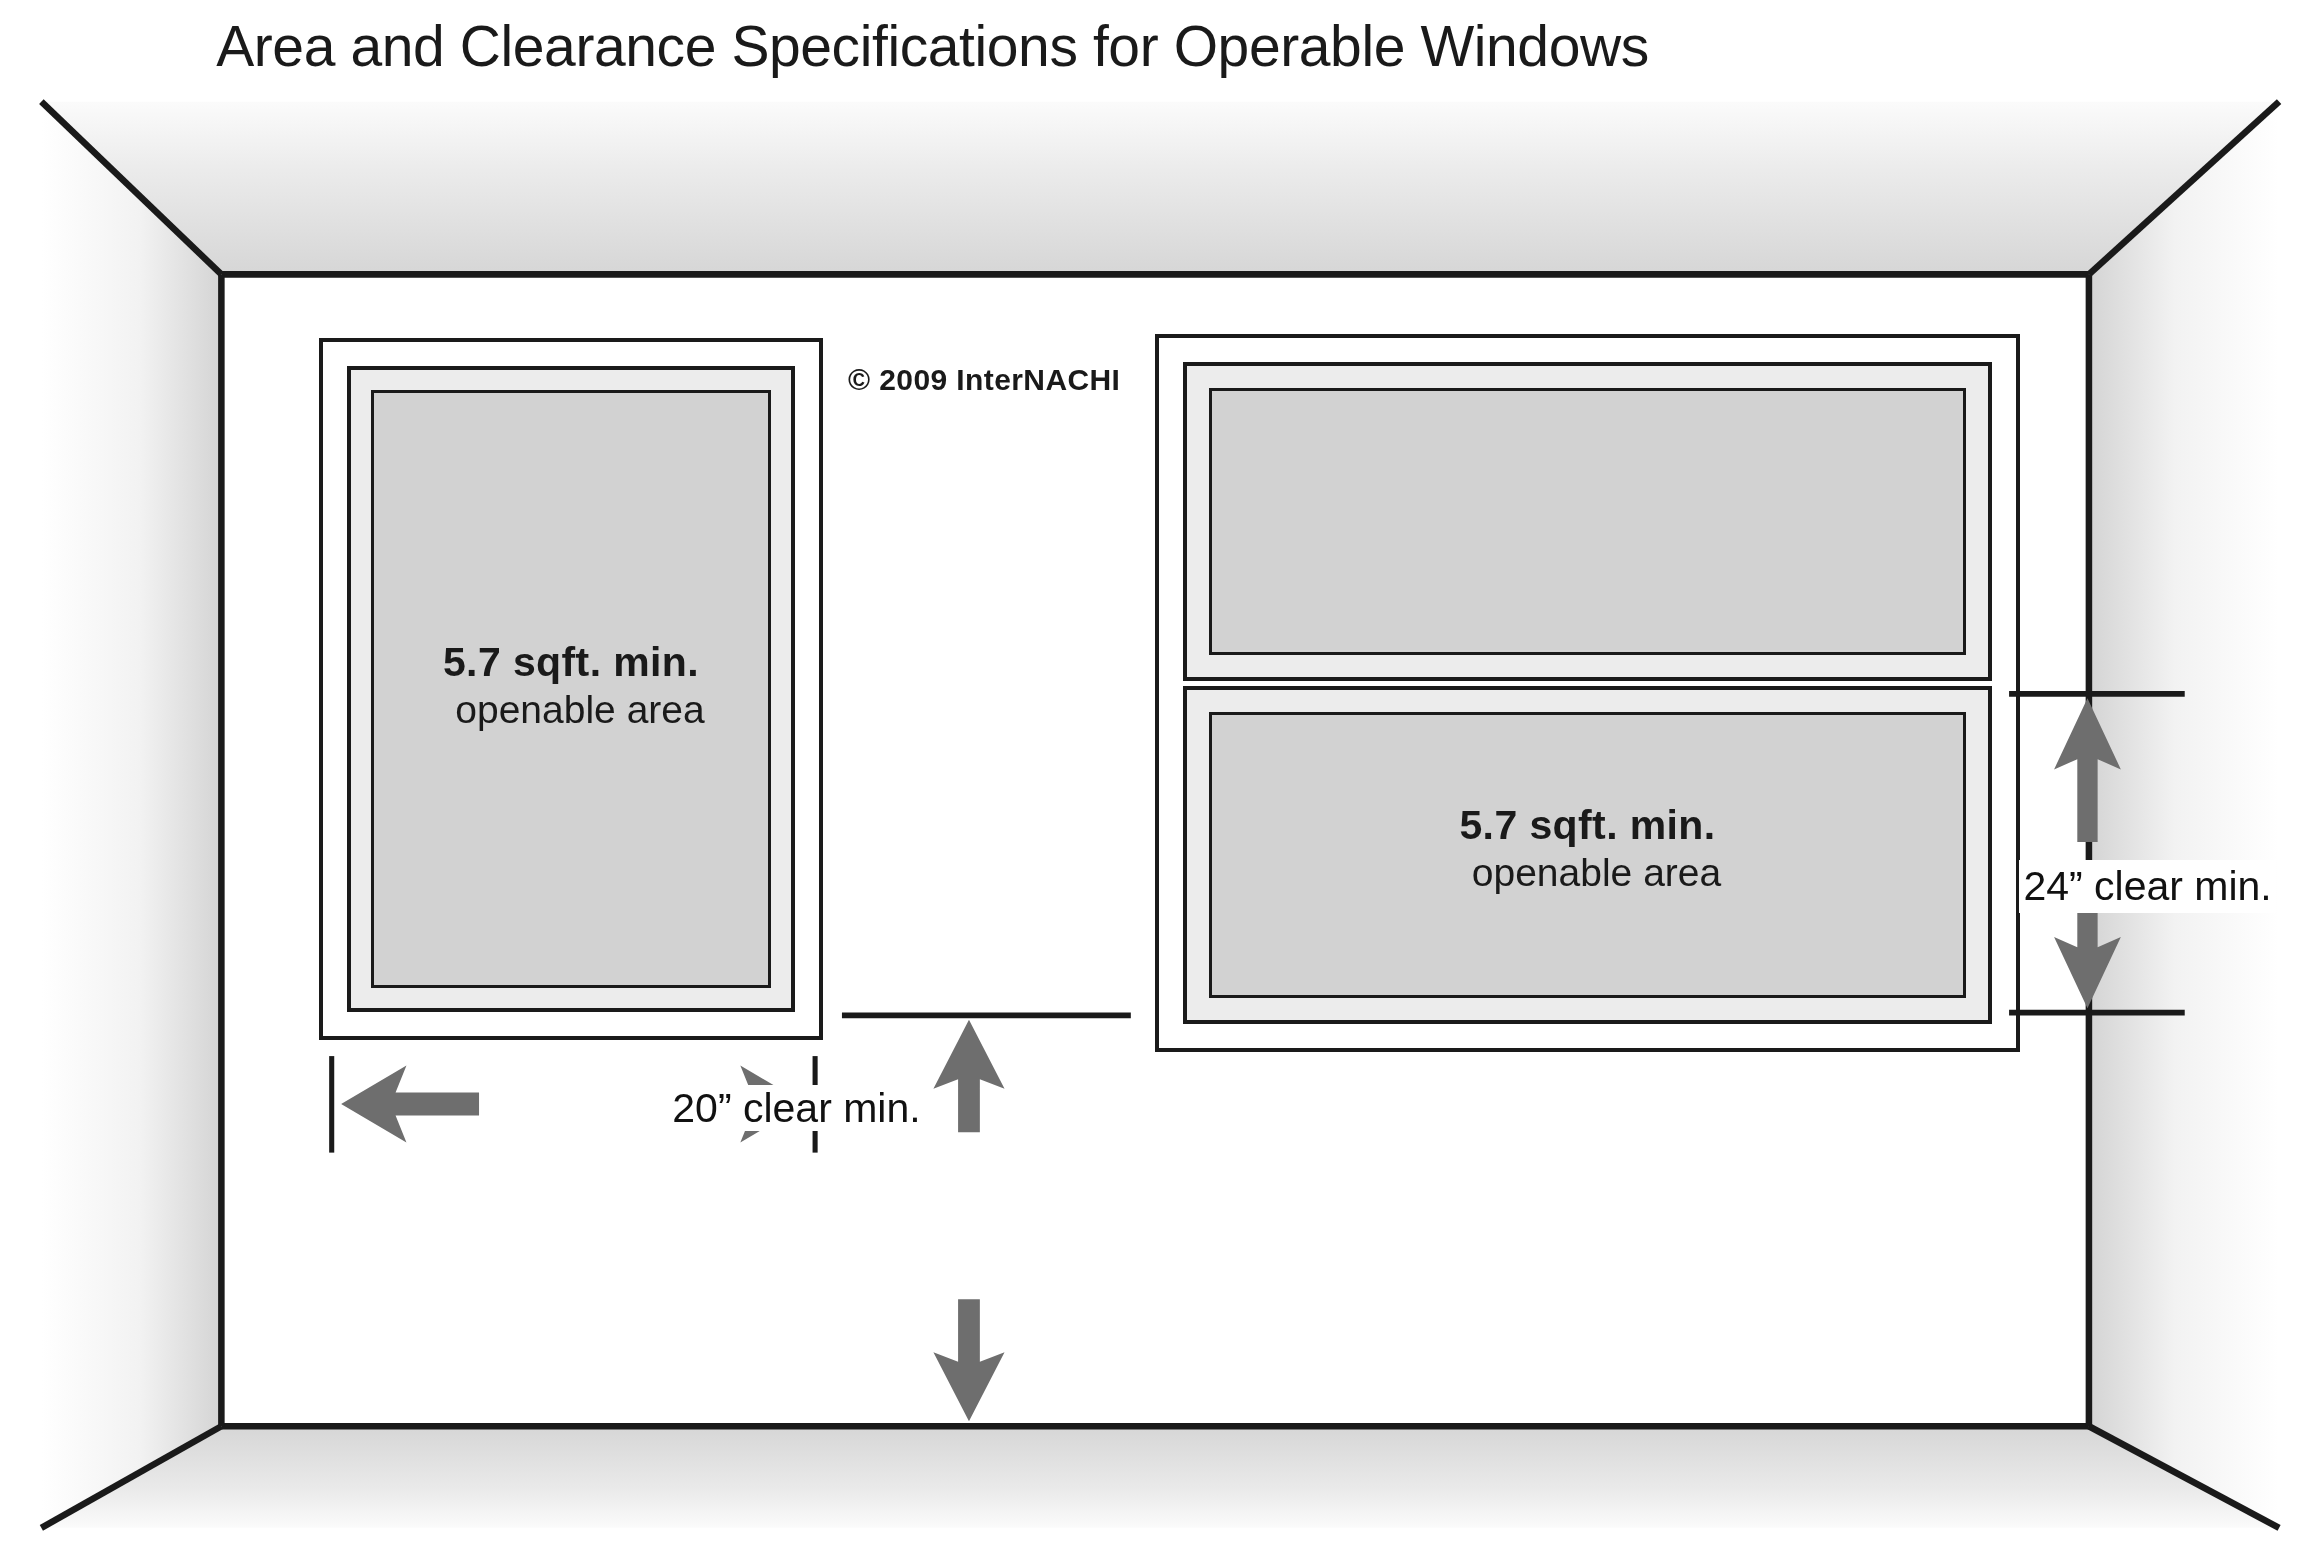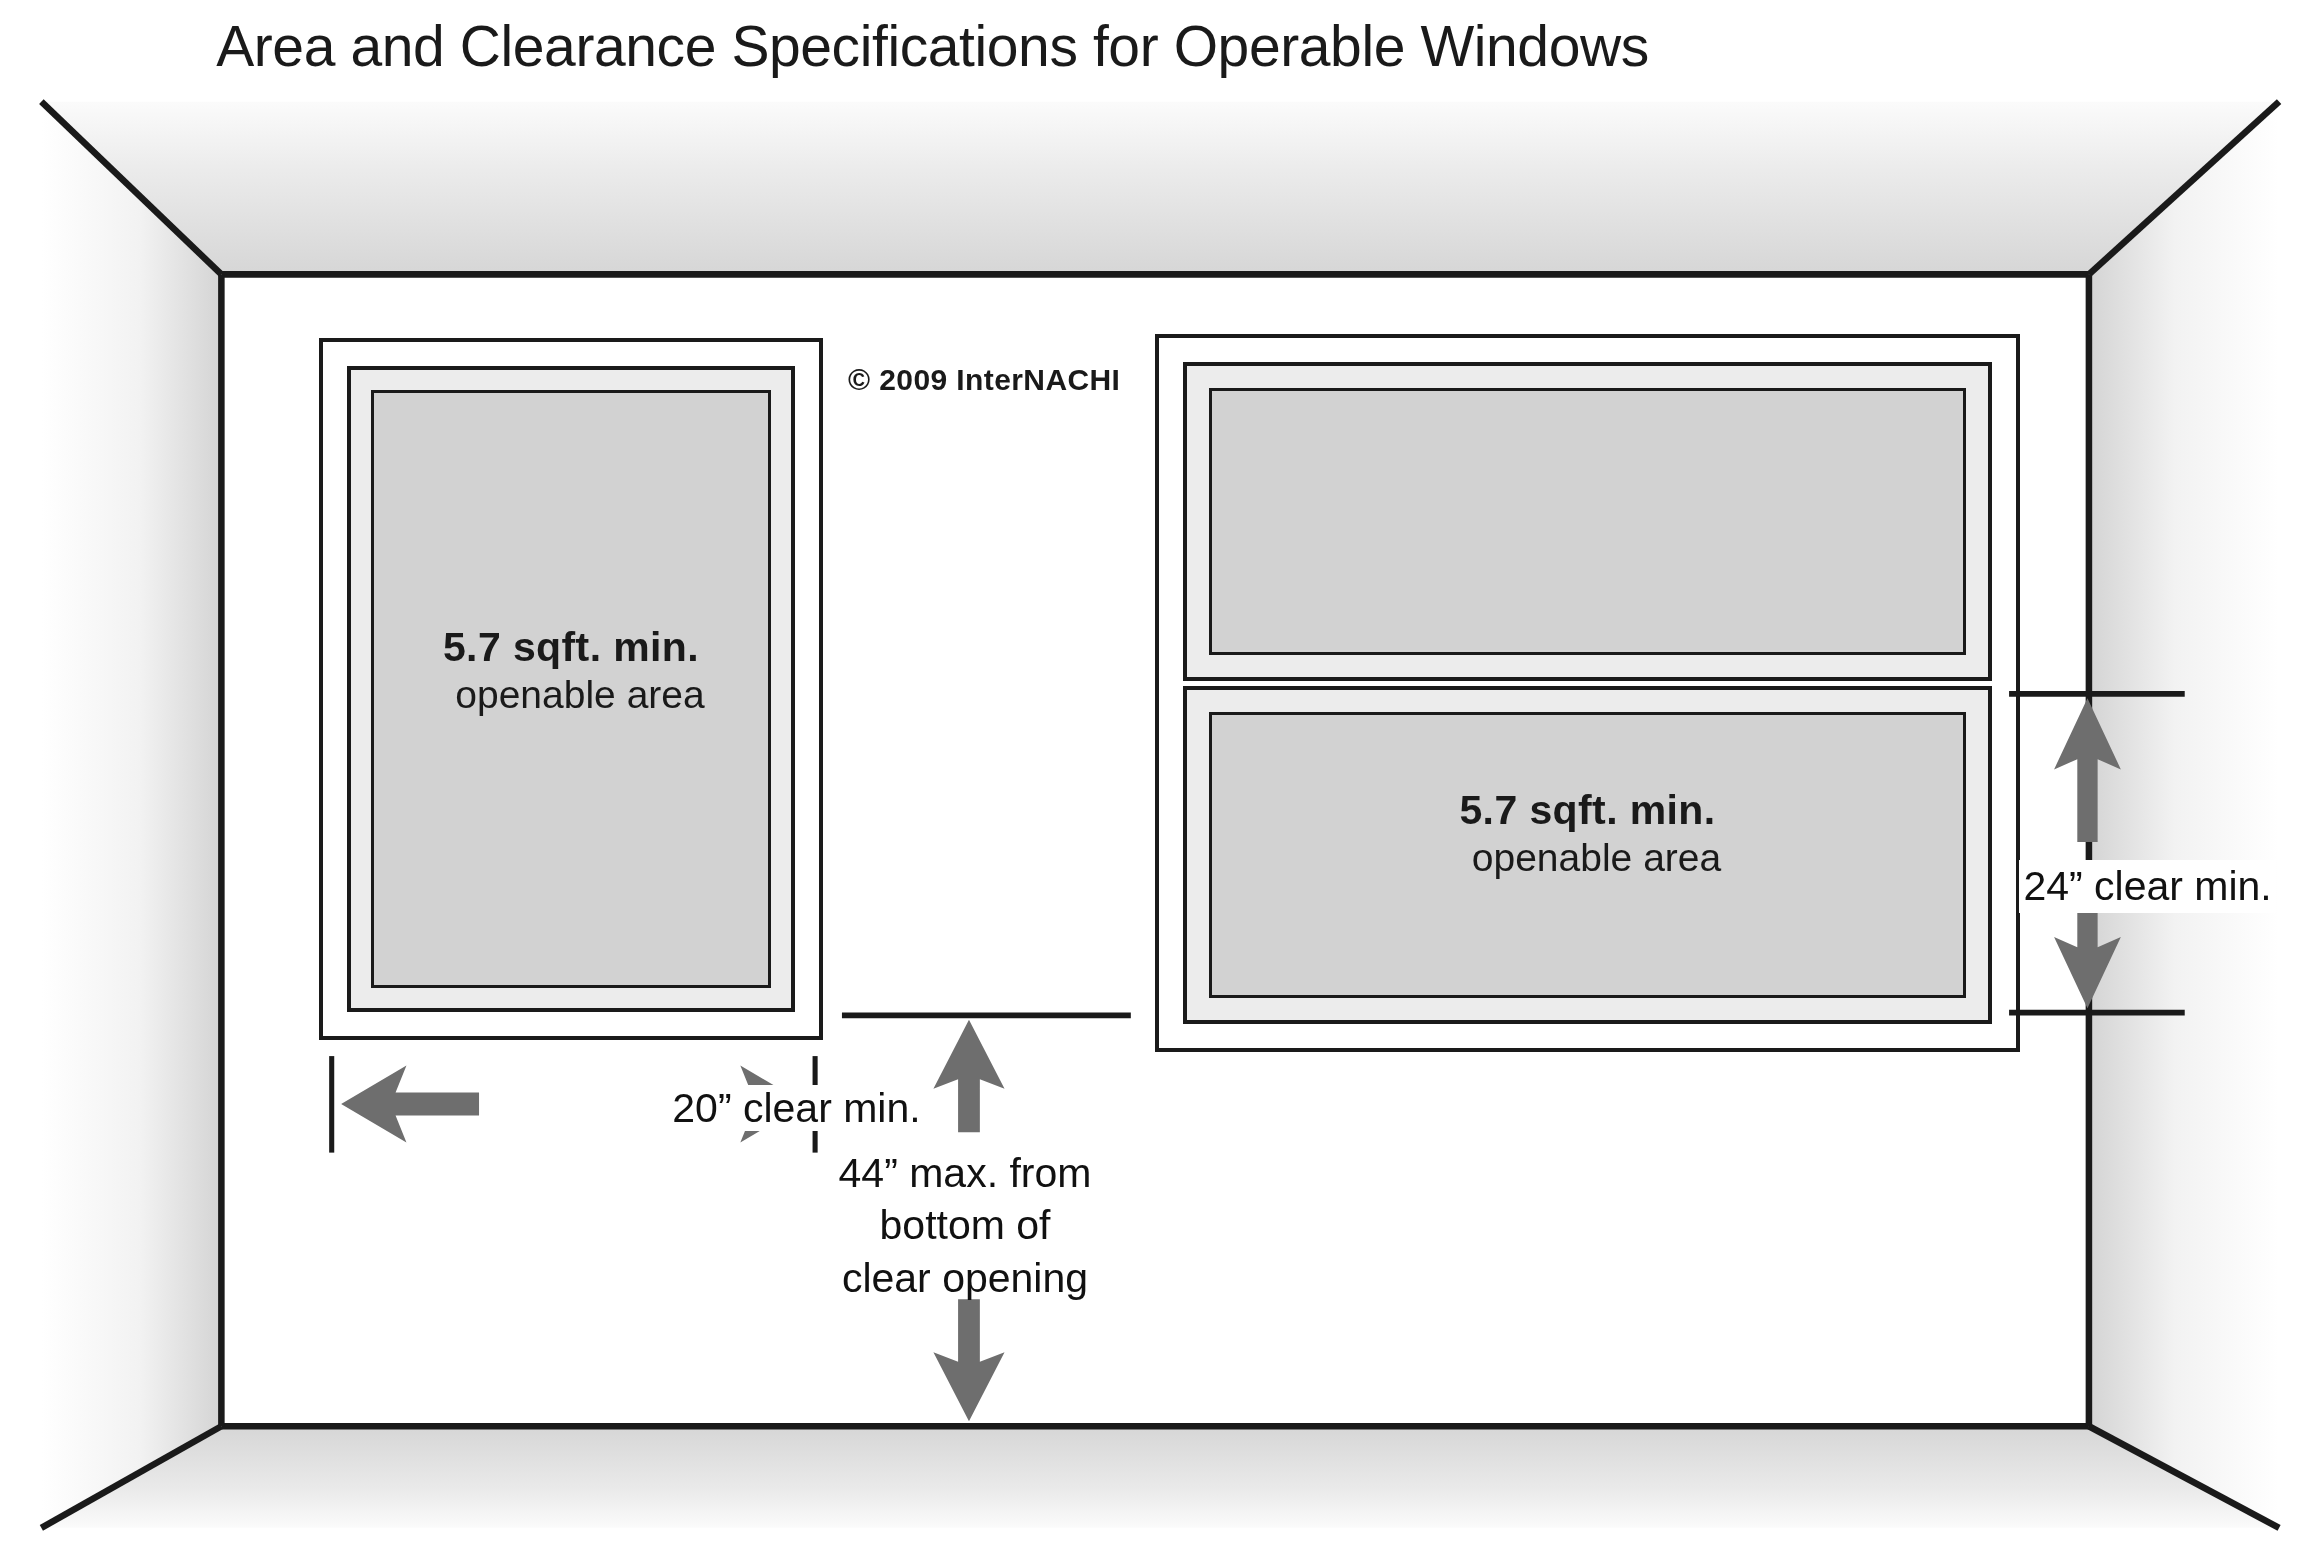--- a/index.html
+++ b/index.html
@@ -55,20 +55,21 @@
     border: 3.6px solid #1a1a1a;
     box-sizing: border-box;
   }
   .glass-label {
     position: absolute;
     left: 0;
     width: 100%;
     text-align: center;
     color: #1a1a1a;
     line-height: 1.16;
+    margin-top: 15px;
   }
   .lbl-bold {
     font-size: 41px;
     font-weight: bold;
     letter-spacing: 0.4px;
   }
   .lbl-reg {
     font-size: 39px;
     font-weight: 400;
     padding-left: 18px;
@@ -248,20 +249,15 @@
       </g>
     </g>
   </svg>
 
   <div class="dim-text" id="dim20-text">
     <span>20” clear min.</span>
   </div>
 
   <div class="dim-text" id="dim24-text">24” clear min.</div>
 
-  <div id="dim44-text">
-    <div>44” max. from</div>
-    <div>bottom of</div>
-    <div>clear opening</div>
-  </div>
 
 </div>
 
 
 </body></html>

